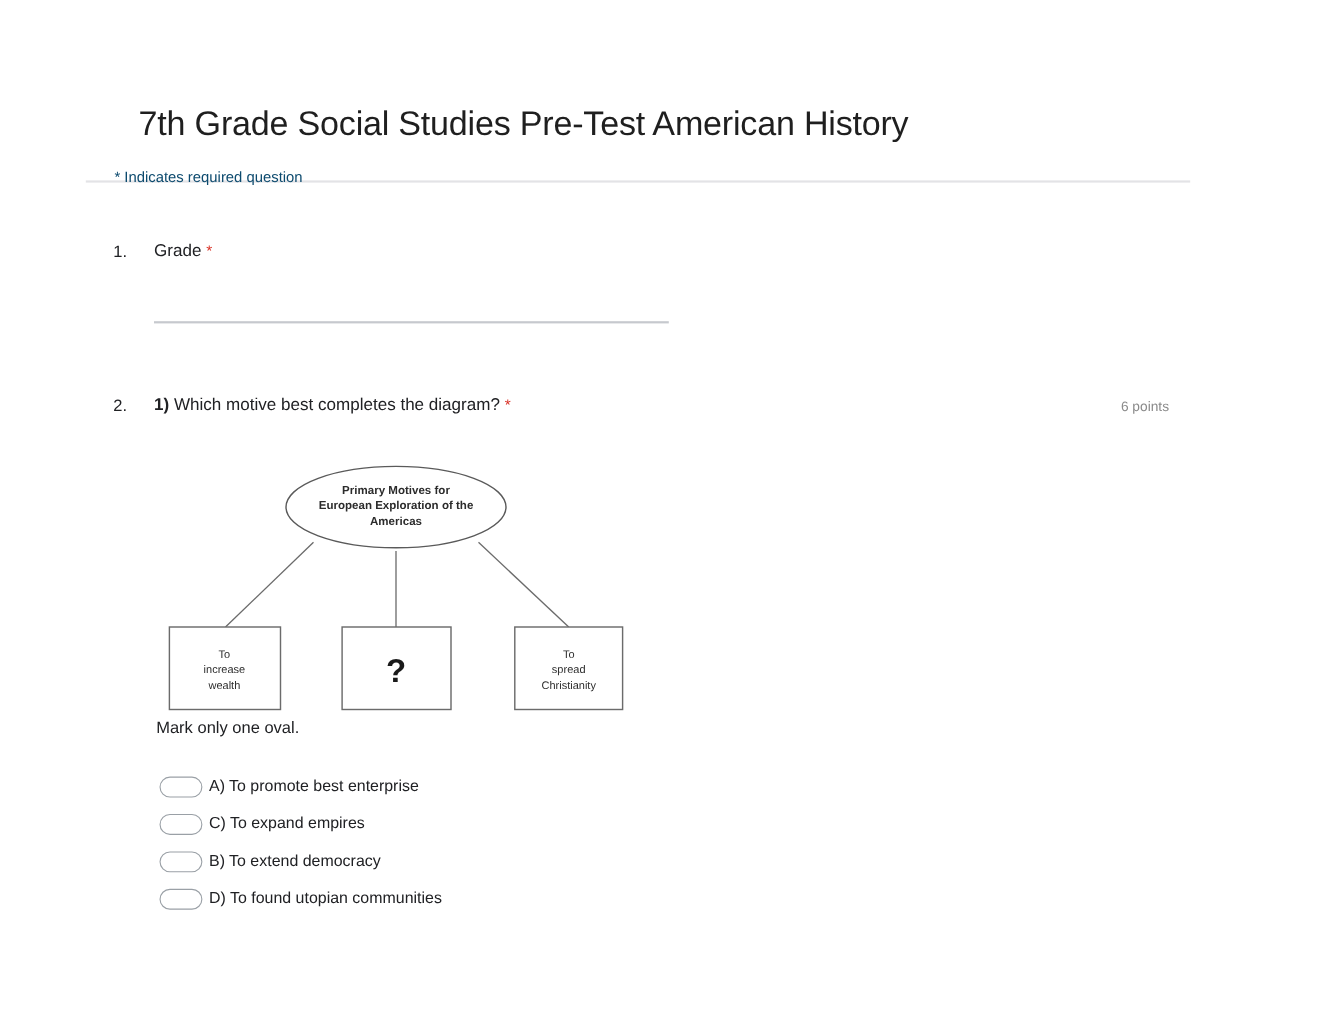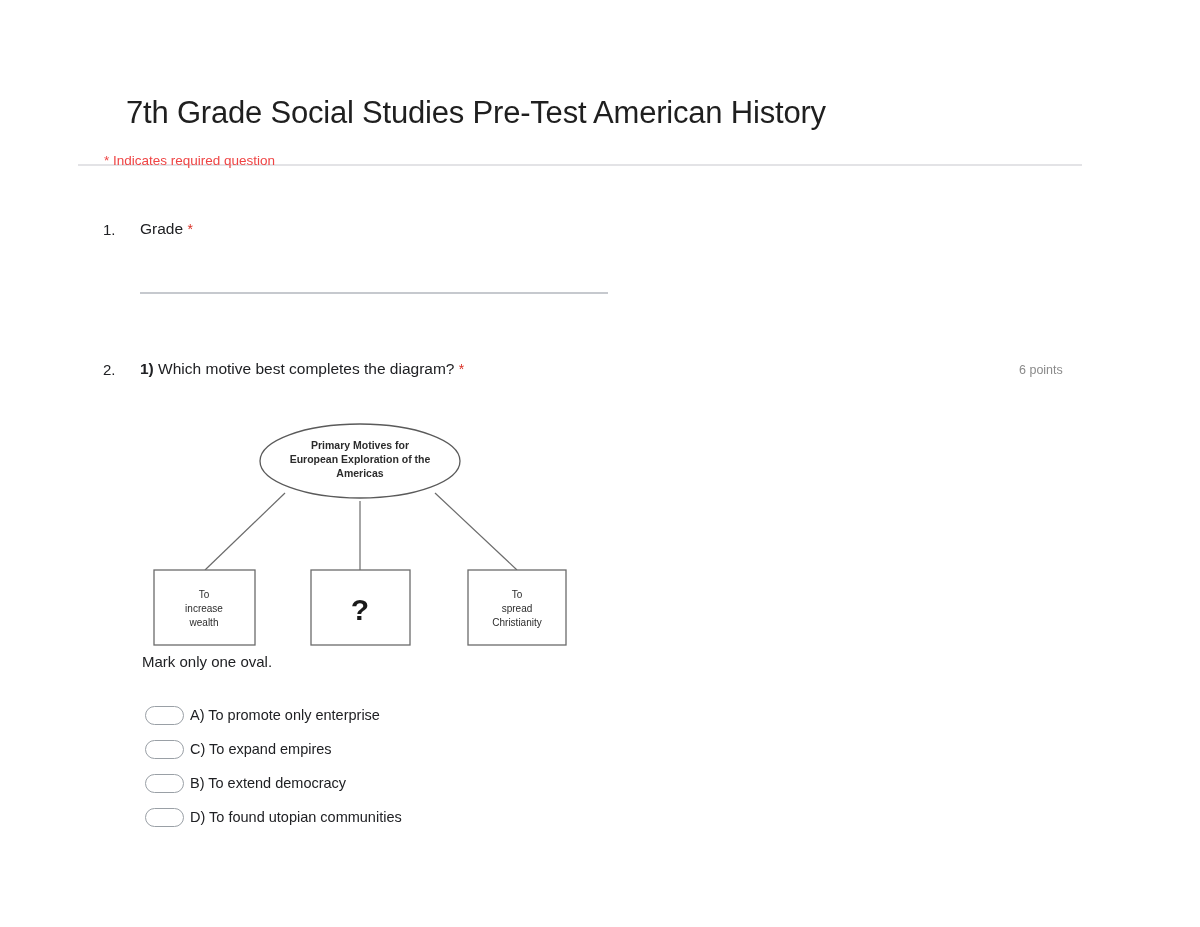--- a/index.html
+++ b/index.html
@@ -32,21 +32,21 @@
     letter-spacing: -0.2px;
     color: #1f1f1f;
     white-space: nowrap;
   }
 
   .required-note {
     position: absolute;
     left: 104px;
     top: 153px;
     font-size: 13.5px;
-    color: #ef4444;
+    color: #0c4a6e;
     white-space: nowrap;
     z-index: 3;
   }
 
   .header-divider {
     position: absolute;
     left: 78px;
     top: 164px;
     width: 1004px;
     height: 2px;
@@ -224,21 +224,21 @@
         <text class="diag-box-text" x="372" y="197" text-anchor="middle">spread</text>
         <text class="diag-box-text" x="372" y="211" text-anchor="middle">Christianity</text>
       </svg>
     </div>
 
     <div class="mark-instruction">Mark only one oval.</div>
 
     <div class="options">
       <div class="option-row">
         <span class="option-pill"></span>
-        <span class="option-label">A) To promote only enterprise</span>
+        <span class="option-label">A) To promote best enterprise</span>
       </div>
       <div class="option-row">
         <span class="option-pill"></span>
         <span class="option-label">C) To expand empires</span>
       </div>
       <div class="option-row">
         <span class="option-pill"></span>
         <span class="option-label">B) To extend democracy</span>
       </div>
       <div class="option-row">

